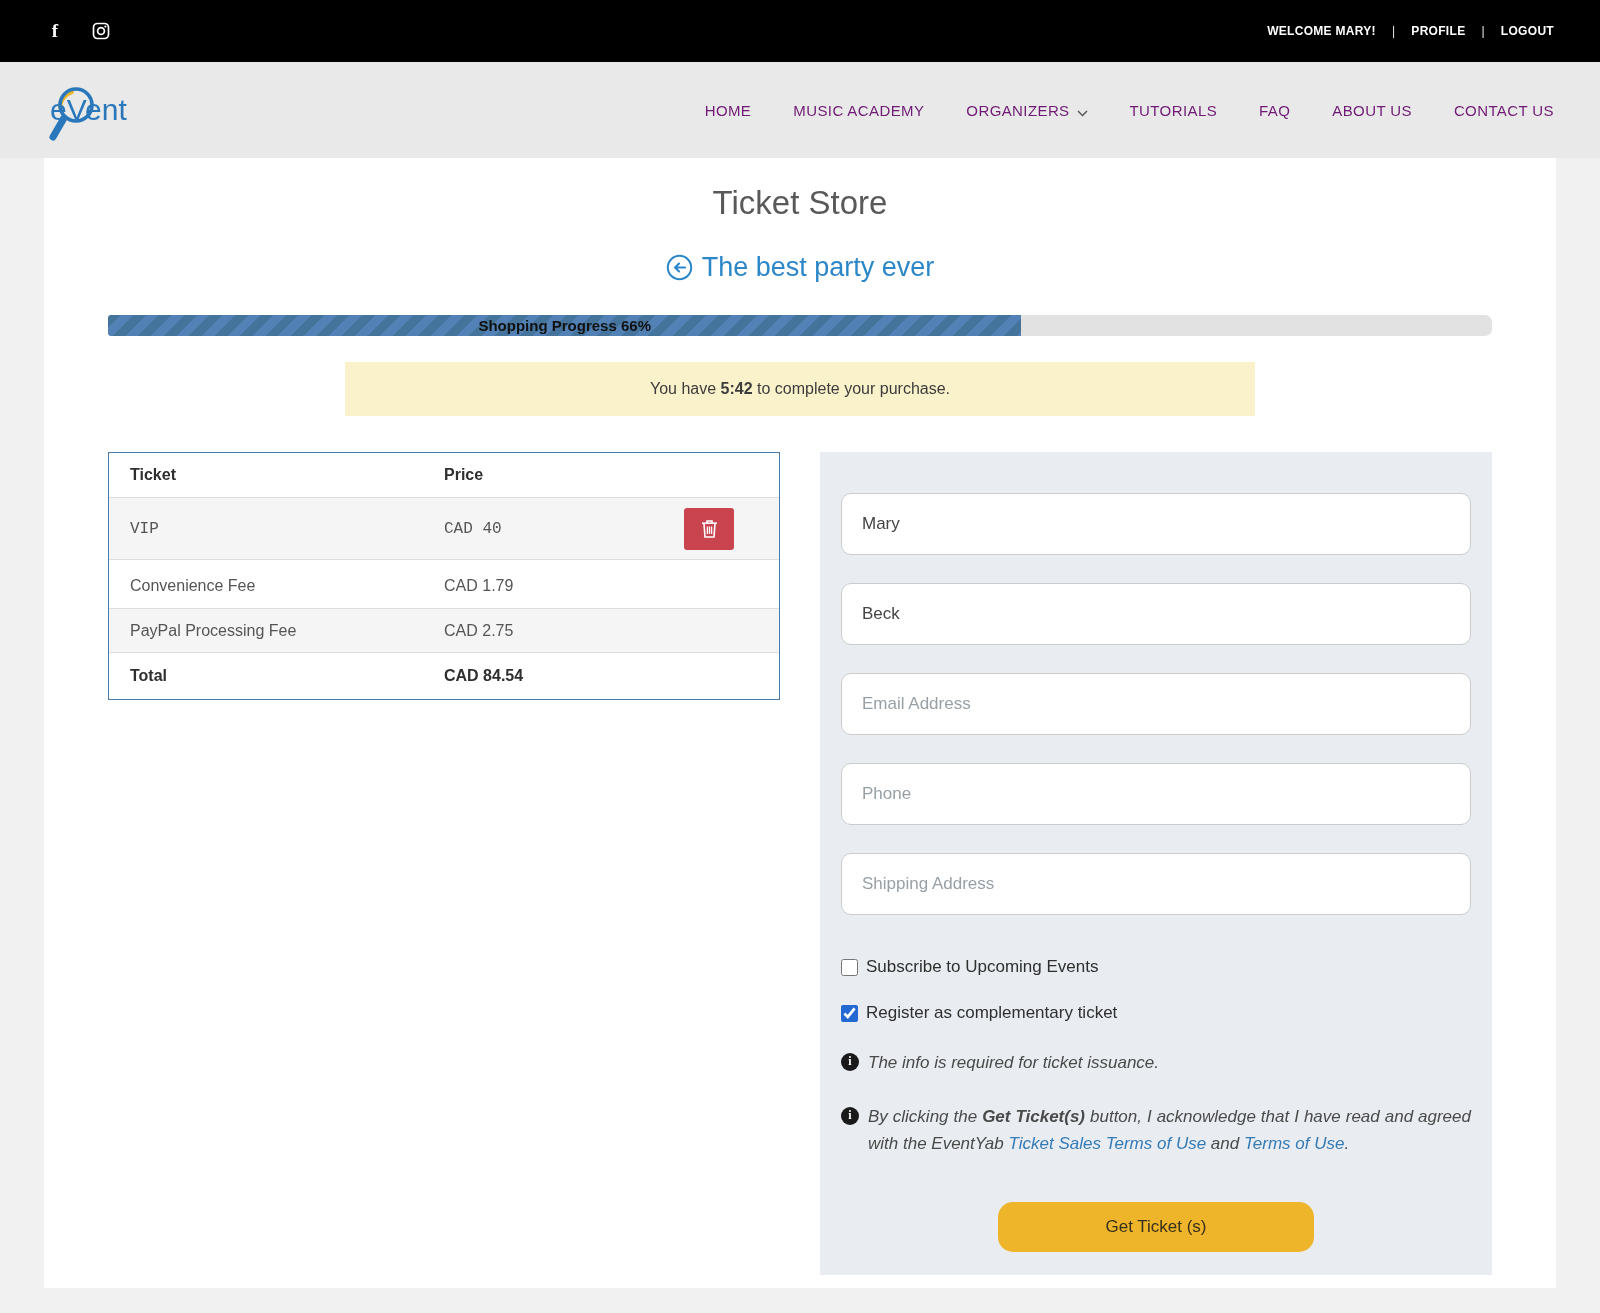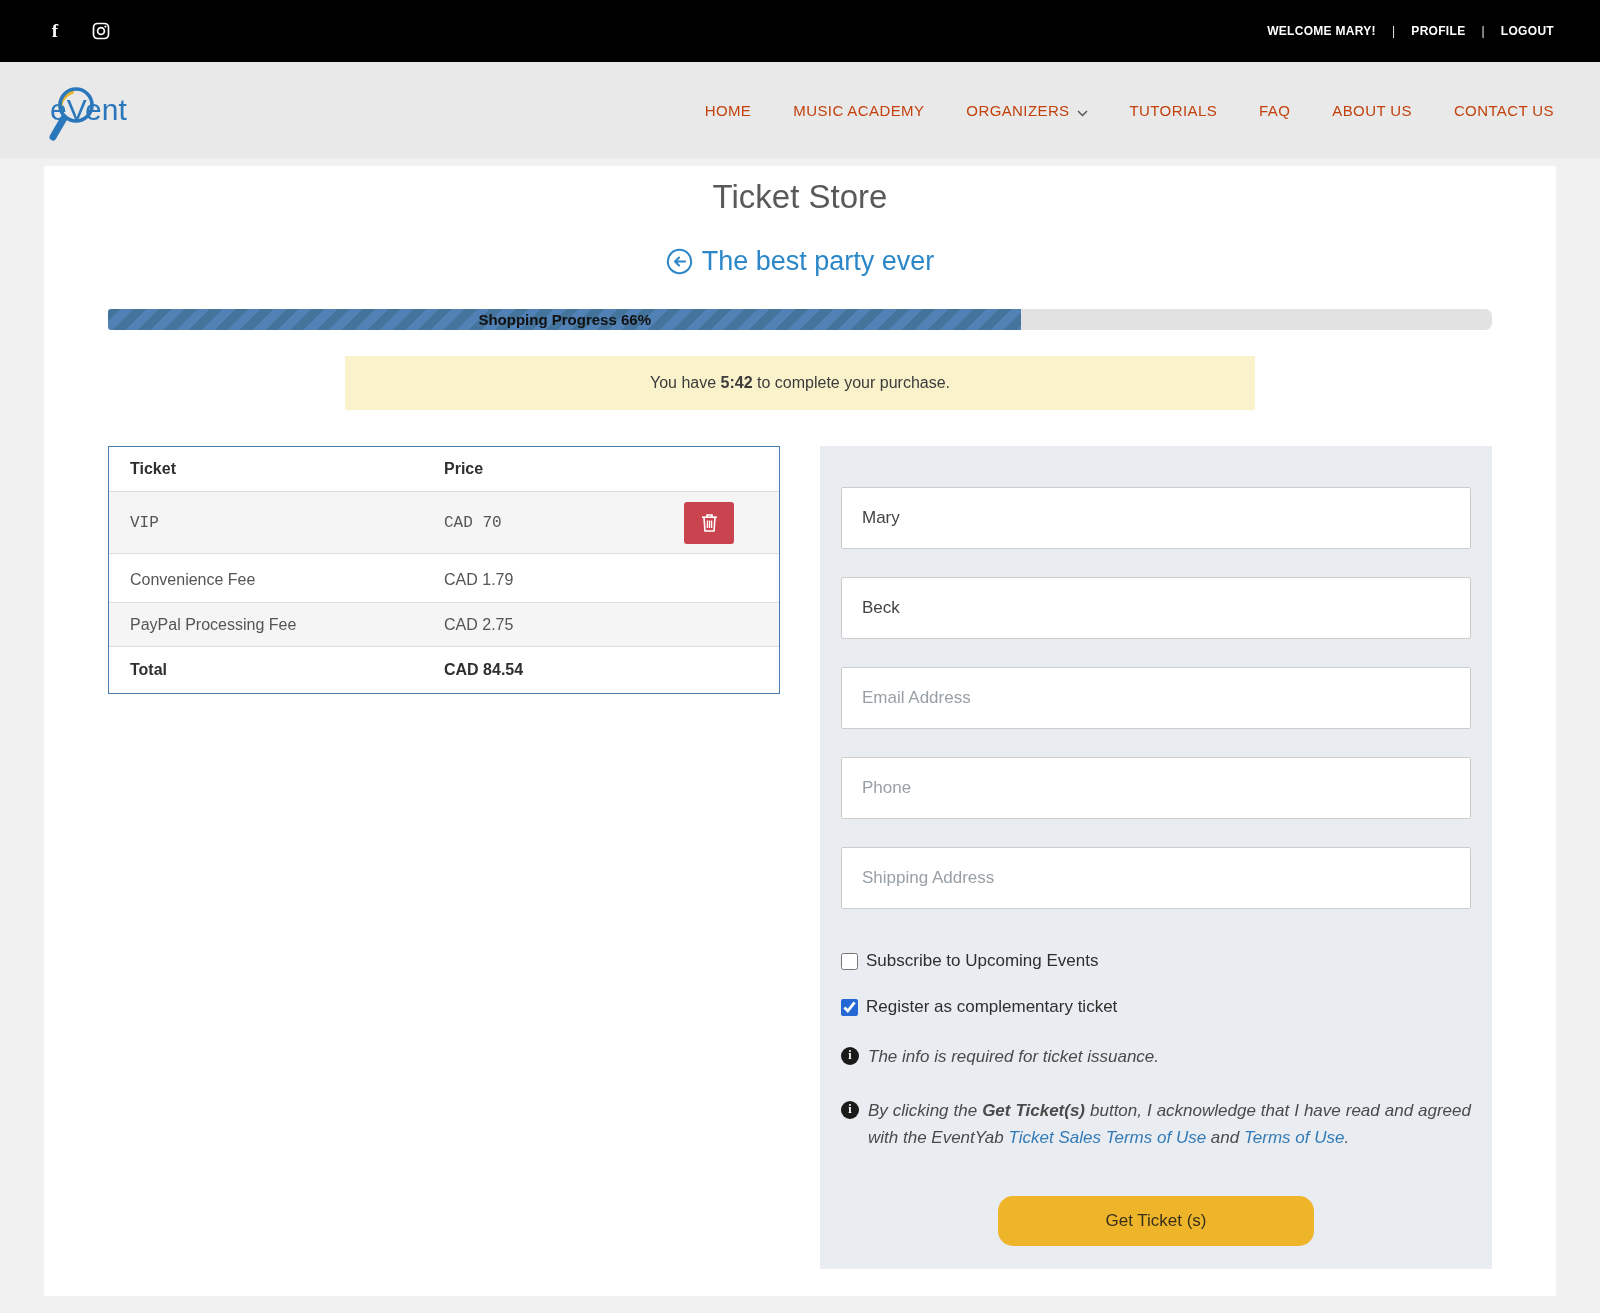--- a/index.html
+++ b/index.html
@@ -35,29 +35,29 @@
     height: 96px;
     background: #e9e9e9;
     display: flex;
     align-items: center;
     justify-content: space-between;
     padding: 0 46px;
   }
   .logo { position: relative; font-size: 30px; color: #2a77bb; font-weight: 500; padding-left: 4px; cursor: pointer; }
   .logo svg { position: absolute; left: 2px; top: -12px; pointer-events: none; }
   .nav { display: flex; align-items: center; gap: 42px; }
-  .nav-item { font-size: 15px; color: #c2410c; letter-spacing: .4px; cursor: pointer; display: flex; align-items: center; gap: 7px; }
+  .nav-item { font-size: 15px; color: #701a75; letter-spacing: .4px; cursor: pointer; display: flex; align-items: center; gap: 7px; }
   .chev { display: inline-block; margin-top: 2px; }
 
   
   .main {
     background: #fff;
-    margin: 8px 44px;
+    margin: 0 44px;
     min-height: 1130px;
-    padding-top: 12px;
+    padding-top: 26px;
   }
   .inner { width: 1384px; margin: 0 auto; }
 
   .page-title { text-align: center; font-size: 33px; font-weight: 400; color: #595959; margin: 0; }
   .event-link-row { display: flex; align-items: center; justify-content: center; gap: 9px; margin-top: 30px; cursor: pointer; }
   .event-link { font-size: 27px; color: #2c87c9; }
 
   
   .progress-wrap { margin-top: 32px; height: 21px; background: #e2e2e2; border-radius: 7px; position: relative; }
   .progress-fill {
@@ -99,21 +99,21 @@
     width: 50px; height: 42px;
     background: #ca4450; border: none; border-radius: 3px;
     display: flex; align-items: center; justify-content: center;
     cursor: pointer;
   }
 
   
   .panel { width: 672px; background: #e9edf1; padding: 41px 21px 23px; }
   .panel input[type="text"] {
     width: 100%; height: 62px;
-    border: 1px solid #ccc; border-radius: 2px;
+    border: 1px solid #ccc; border-radius: 10px;
     padding: 0 20px; font-size: 17px; color: #444;
     background: #fff; margin-bottom: 28px;
     font-family: "Liberation Sans", "DejaVu Sans", sans-serif;
     outline: none;
   }
   .panel input::placeholder { color: #98a0a6; opacity: 1; }
   .check-row { display: flex; align-items: center; gap: 8px; font-size: 17px; color: #2f2f2f; margin-bottom: 26px; cursor: pointer; }
   .check-row:first-of-type { margin-top: 14px; }
   .check-row input { width: 17px; height: 17px; accent-color: #2468d4; margin: 0; cursor: pointer; }
   .note { display: flex; gap: 9px; font-size: 17px; font-style: italic; color: #4a4a4a; line-height: 1.62; margin-top: 26px; text-align: justify; }
@@ -224,21 +224,21 @@
 
     <div class="columns">
 
       <div class="ticket-table">
         <div class="t-row t-head">
           <span class="t-name">Ticket</span>
           <span class="t-price">Price</span>
         </div>
         <div class="t-row t-item">
           <span class="t-name">VIP</span>
-          <span class="t-price">CAD 70</span>
+          <span class="t-price">CAD 40</span>
           <button class="delete-btn">
             <svg width="17" height="19" viewBox="0 0 17 19" fill="none">
               <path d="M1 4.2 H16" stroke="#fff" stroke-width="1.6"></path>
               <path d="M6 4 V2 H11 V4" stroke="#fff" stroke-width="1.6"></path>
               <path d="M3 4.5 L4 18 H13 L14 4.5" stroke="#fff" stroke-width="1.6"></path>
               <path d="M6.4 7.5 V15 M8.5 7.5 V15 M10.6 7.5 V15" stroke="#fff" stroke-width="1.3"></path>
             </svg>
           </button>
         </div>
         <div class="t-sep"></div>

